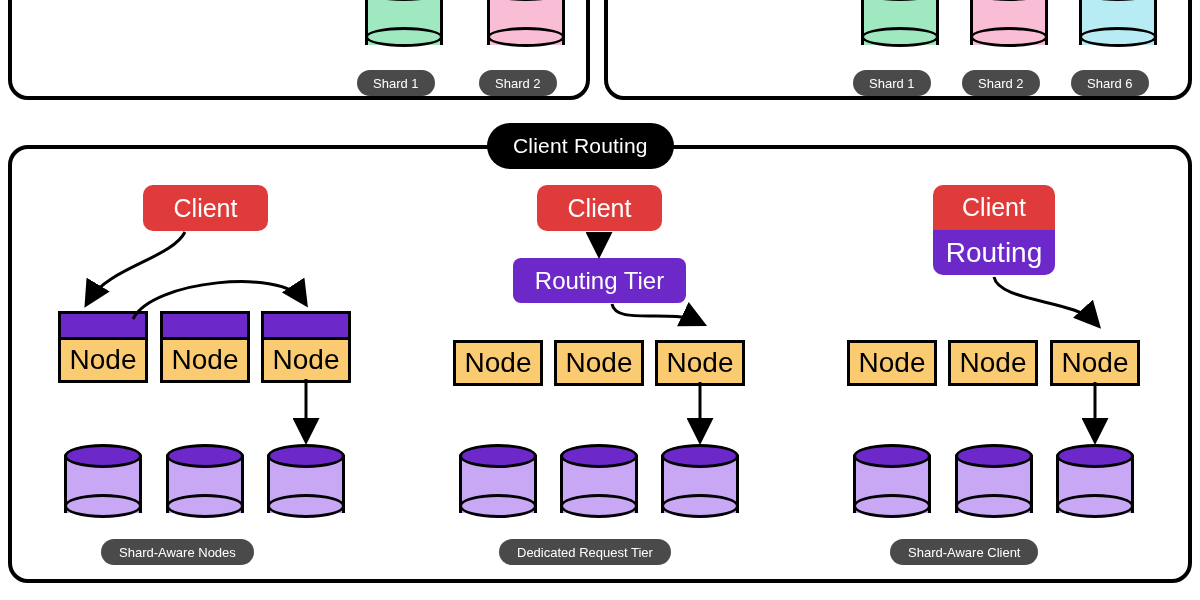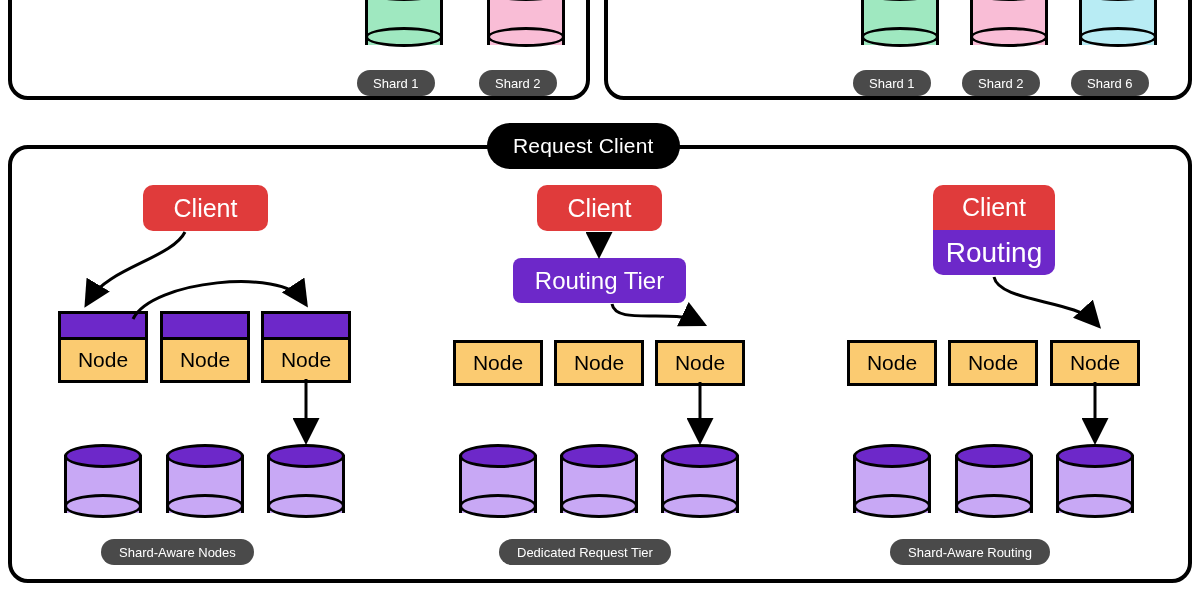--- a/index.html
+++ b/index.html
@@ -143,21 +143,21 @@
     height: 26px;
     background: #6d28c9;
     border-bottom: 3px solid #000000;
     margin: -0px -0px 0 -0px;
   }
   .node .lbl {
     height: 40px;
     display: flex;
     align-items: center;
     justify-content: center;
-    font-size: 21px;
+    font-size: 28px;
     color: #000000;
   }
 
   
   .dcyl {
     position: absolute;
     width: 78px;
     height: 80px;
     z-index: 2;
   }
@@ -255,21 +255,21 @@
 
   <div class="cyl" style="left:1079px; top:-18px; --fill:#b8ecf4; --cap:#6fd4e2;">
     <div class="body"></div>
     <div class="bottom"></div>
     <div class="top"></div>
   </div>
   <div class="chip-dark" style="left:1071px; top:70px;">Shard 6</div>
 
   <div class="panel" id="panel-main"></div>
 
-  <div class="section-chip">Request Client</div>
+  <div class="section-chip">Client Routing</div>
 
   <div class="client-box" style="left:143px; top:185px; width:125px; height:46px;">Client</div>
 
   <div class="node" style="left:58px; top:311px;">
     <div class="cap"></div>
     <div class="lbl">Node</div>
   </div>
   <div class="node" style="left:160px; top:311px;">
     <div class="cap"></div>
     <div class="lbl">Node</div>
@@ -353,21 +353,21 @@
     <div class="body"></div>
     <div class="bottom"></div>
     <div class="top"></div>
   </div>
   <div class="dcyl" style="left:1056px; top:444px;">
     <div class="body"></div>
     <div class="bottom"></div>
     <div class="top"></div>
   </div>
 
-  <div class="col-chip" style="left:890px; top:539px;">Shard-Aware Routing</div>
+  <div class="col-chip" style="left:890px; top:539px;">Shard-Aware Client</div>
 
   <svg class="arrows" viewBox="0 0 1200 600">
     <defs>
       <marker id="ah" markerWidth="9" markerHeight="9" refX="6" refY="4.5" orient="auto" markerUnits="strokeWidth">
         <path d="M0,0 L9,4.5 L0,9 z" fill="#000"></path>
       </marker>
     </defs>
 
     <path d="M185,232 C172,258 108,268 89,300" fill="none" stroke="#000" stroke-width="3" marker-end="url(#ah)"></path>
 

